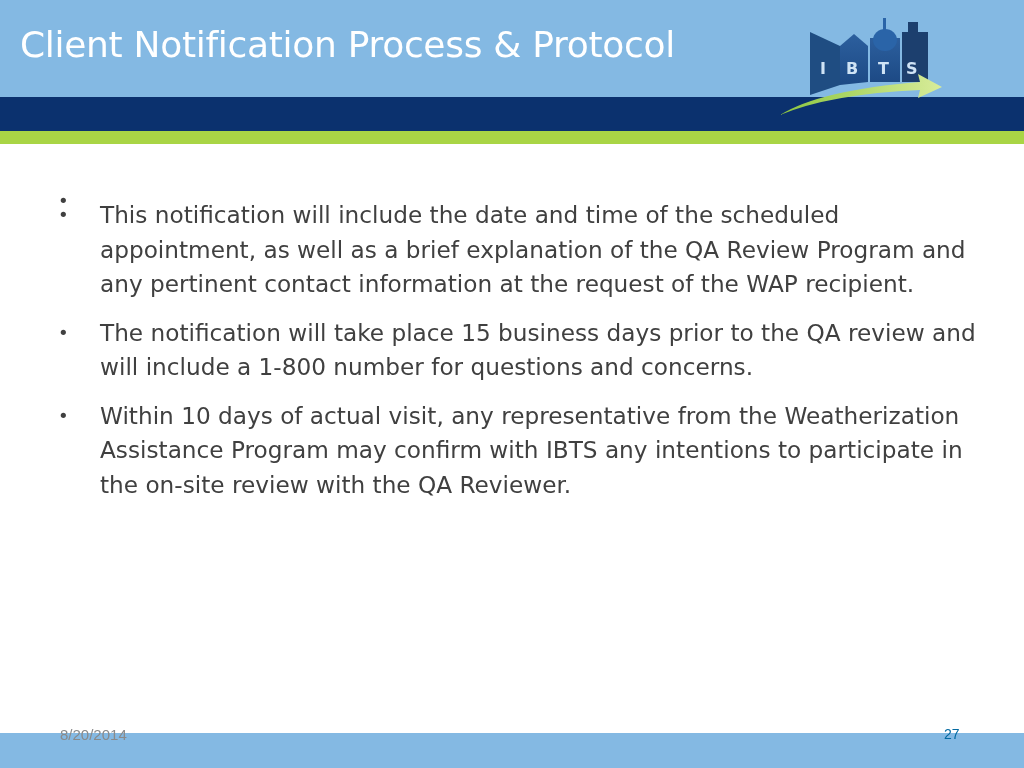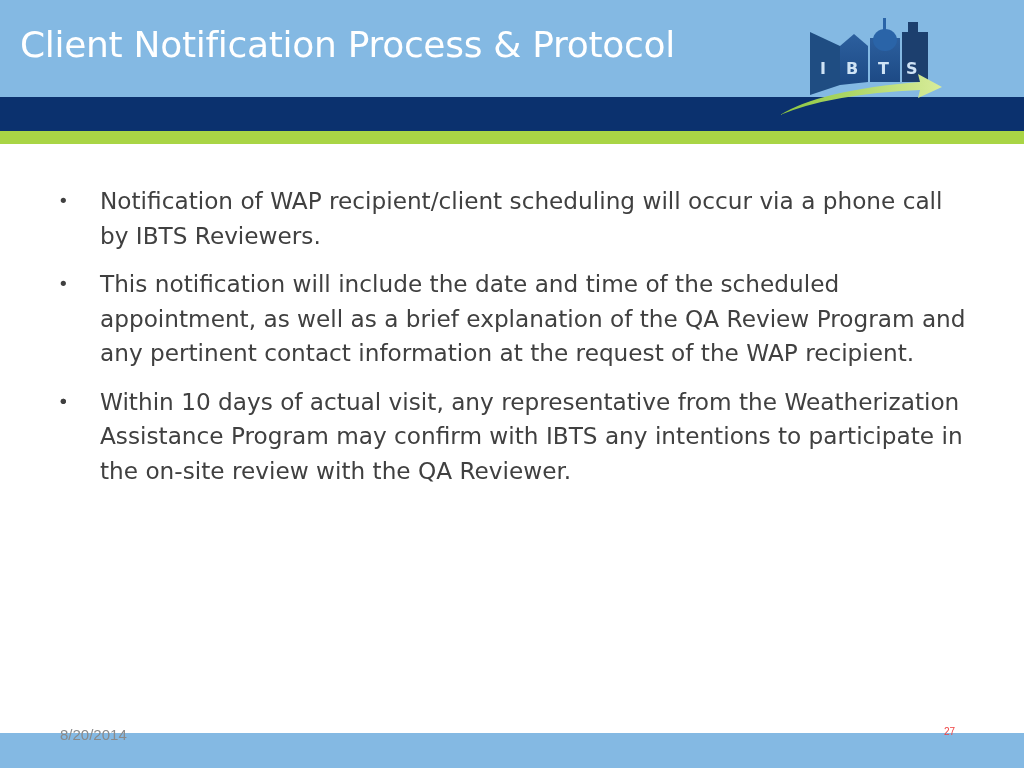--- a/index.html
+++ b/index.html
@@ -7,21 +7,21 @@
   .band-top { position:absolute; left:0; top:0; width:1024px; height:97px; background:#84b9e3; }
   .band-navy { position:absolute; left:0; top:97px; width:1024px; height:34px; background:#0b316e; }
   .band-green { position:absolute; left:0; top:131px; width:1024px; height:13px; background:#a9d545; }
   .title { position:absolute; left:20px; top:24px; font-size:36px; color:#ffffff; white-space:nowrap; letter-spacing:-0.3px;text-align:center; }
   .logo { position:absolute; left:780px; top:10px; width:170px; height:110px; }
   .content { position:absolute; left:58px; top:184px; width:920px; }
   .bullet { position:relative; padding-left:42px; font-size:23.2px; line-height:34.5px; color:#404040; margin-bottom:14px; }
   .bullet .dot { position:absolute; left:0; top:0; font-size:18px; }
   .footer-band { position:absolute; left:0; top:733px; width:1024px; height:35px; background:#84b9e3; }
   .date { position:absolute; left:60px; top:726px; font-family:"Liberation Sans", sans-serif; font-size:15px; color:#8a8a8a; }
-  .page { position:absolute; left:944px; top:726px; font-family:"Liberation Sans", sans-serif; font-size:10px; color:#ef4444; }
+  .page { position:absolute; left:944px; top:726px; font-family:"Liberation Sans", sans-serif; font-size:14px; color:#0369a1; }
 </style>
 </head>
 <body>
 
 <div class="band-top"></div>
 <div class="band-navy"></div>
 <div class="band-green"></div>
 
 <div class="title">Client Notification Process &amp; Protocol</div>
 
@@ -46,28 +46,28 @@
   <text x="40" y="64" font-family="DejaVu Sans, sans-serif" font-weight="bold" font-size="16" fill="#cfe3f5">I</text>
   <text x="66" y="64" font-family="DejaVu Sans, sans-serif" font-weight="bold" font-size="16" fill="#cfe3f5">B</text>
   <text x="98" y="64" font-family="DejaVu Sans, sans-serif" font-weight="bold" font-size="16" fill="#cfe3f5">T</text>
   <text x="126" y="64" font-family="DejaVu Sans, sans-serif" font-weight="bold" font-size="16" fill="#cfe3f5">S</text>
   <path d="M0,105 Q40,80 140,72 L138,64 L162,77 L138,88 L140,80 Q50,84 0,105 Z" fill="url(#arr)"></path>
 </svg>
 
 <div class="content">
   <div class="bullet">
     <span class="dot">•</span>
-    <span>Notification of WAP recipient/client scheduling will occur via a phone call by IBTS Reviewers.</span>
   </div>
   <div class="bullet">
     <span class="dot">•</span>
     <span>This notification will include the date and time of the scheduled appointment, as well as a brief explanation of the QA Review Program and any pertinent contact information at the request of the WAP recipient.</span>
   </div>
   <div class="bullet">
     <span class="dot">•</span>
+    <span>The notification will take place 15 business days prior to the QA review and will include a 1-800 number for questions and concerns.</span>
   </div>
   <div class="bullet">
     <span class="dot">•</span>
     <span>Within 10 days of actual visit, any representative from the Weatherization Assistance Program may confirm with IBTS any intentions to participate in the on-site review with the QA Reviewer.</span>
   </div>
 </div>
 
 <div class="footer-band"></div>
 <div class="date">8/20/2014</div>
 <div class="page">27</div>

